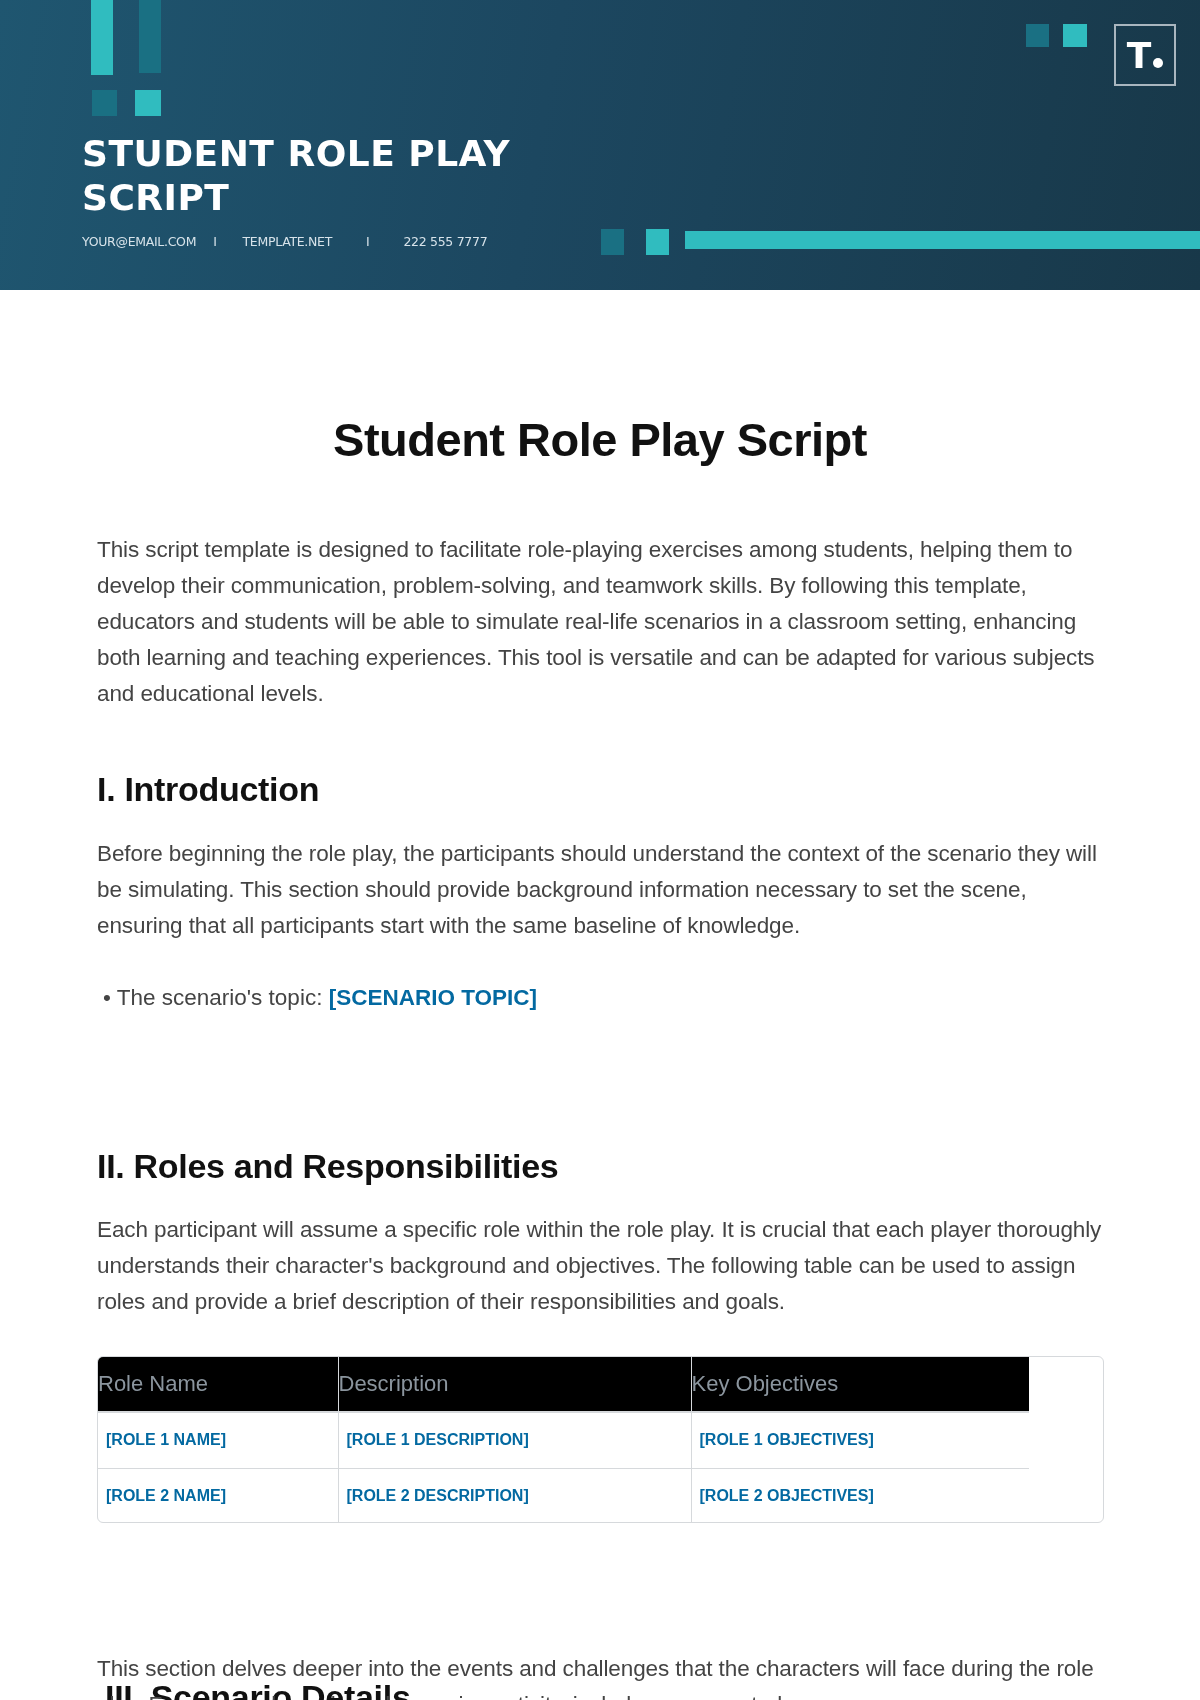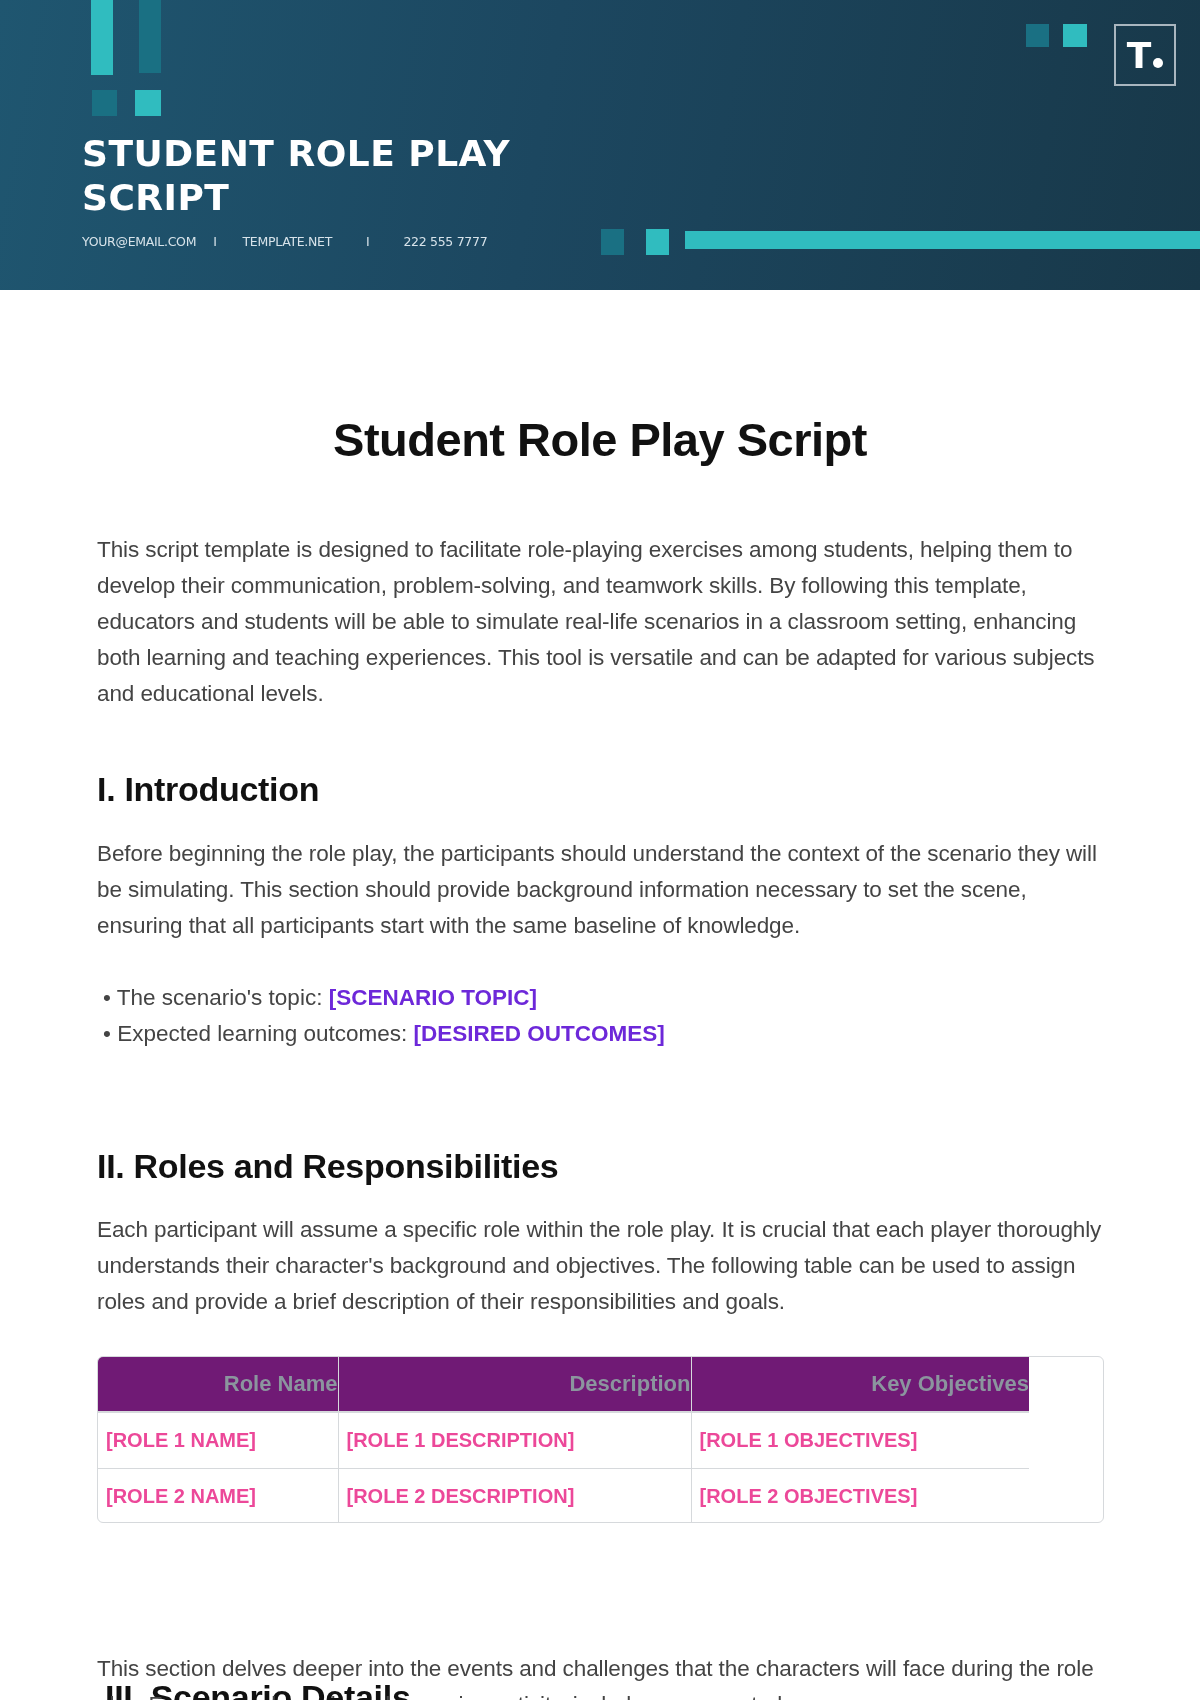--- a/index.html
+++ b/index.html
@@ -42,33 +42,33 @@
   }
 
   .content { position: absolute; left: 97px; width: 1010px; }
   .para {
     font-size: 22.5px; line-height: 36px; color: #444; letter-spacing: -0.1px;
   }
   .section-heading {
     font-weight: bold; font-size: 34px; color: #111; letter-spacing: -0.3px;
   }
   .bullet { font-size: 22.5px; line-height: 36px; color: #444; padding-left: 6px; }
-  .bullet b { color: #6d28d9; }
+  .bullet b { color: #0369a1; }
 
   .roles-table {
     position: absolute; left: 97px; top: 1356px; width: 1007px; height: 167px;
     border: 1.5px solid #d6d9dc; border-radius: 6px; overflow: hidden; background: #fff;
   }
   .roles-table table { border-collapse: collapse; width: 931px; }
   .roles-table th {
-    background: #701a75; color: #8b959e; font-weight: bold; font-size: 22px;
-    height: 55px; text-align: right; border-right: 1.5px solid #d6d9dc; border-bottom: 2px solid #d6d9dc;
+    background: #000000; color: #8b959e; font-weight: normal; font-size: 22px;
+    height: 55px; text-align: left; border-right: 1.5px solid #d6d9dc; border-bottom: 2px solid #d6d9dc;
   }
   .roles-table td {
-    font-weight: bold; font-size: 20px; color: #ec4899; height: 56px; padding-left: 8px;
+    font-weight: bold; font-size: 16px; color: #0369a1; height: 56px; padding-left: 8px;
     border-right: 1.5px solid #d6d9dc; border-bottom: 1.5px solid #d6d9dc;
   }
   .roles-table tr:last-child td { border-bottom: none; }
   .roles-table th:last-child, .roles-table td:last-child { border-right: none; }
 </style>
 </head>
 <body>
 
 <div class="header">
   <div class="deco c-bright" style="left:91px;top:0;width:22px;height:75px;"></div>
@@ -100,21 +100,20 @@
 </div>
 
 <h1 class="doc-title">Student Role Play Script</h1>
 
 <p class="content para" style="top:532px;">This script template is designed to facilitate role-playing exercises among students, helping them to develop their communication, problem-solving, and teamwork skills. By following this template, educators and students will be able to simulate real-life scenarios in a classroom setting, enhancing both learning and teaching experiences. This tool is versatile and can be adapted for various subjects and educational levels.</p>
 
 <h2 class="content section-heading" style="top:770px;">I. Introduction</h2>
 <p class="content para" style="top:836px;">Before beginning the role play, the participants should understand the context of the scenario they will be simulating. This section should provide background information necessary to set the scene, ensuring that all participants start with the same baseline of knowledge.</p>
 <div class="content" style="top:980px;">
   <div class="bullet">• <span>The scenario's topic: </span><b>[SCENARIO TOPIC]</b></div>
-  <div class="bullet">• <span>Expected learning outcomes: </span><b>[DESIRED OUTCOMES]</b></div>
 </div>
 
 <h2 class="content section-heading" style="top:1147px;">II. Roles and Responsibilities</h2>
 <p class="content para" style="top:1212px;">Each participant will assume a specific role within the role play. It is crucial that each player thoroughly understands their character's background and objectives. The following table can be used to assign roles and provide a brief description of their responsibilities and goals.</p>
 
 <div class="roles-table">
   <table>
     <thead>
       <tr>
         <th style="width:240px;">Role Name</th>

